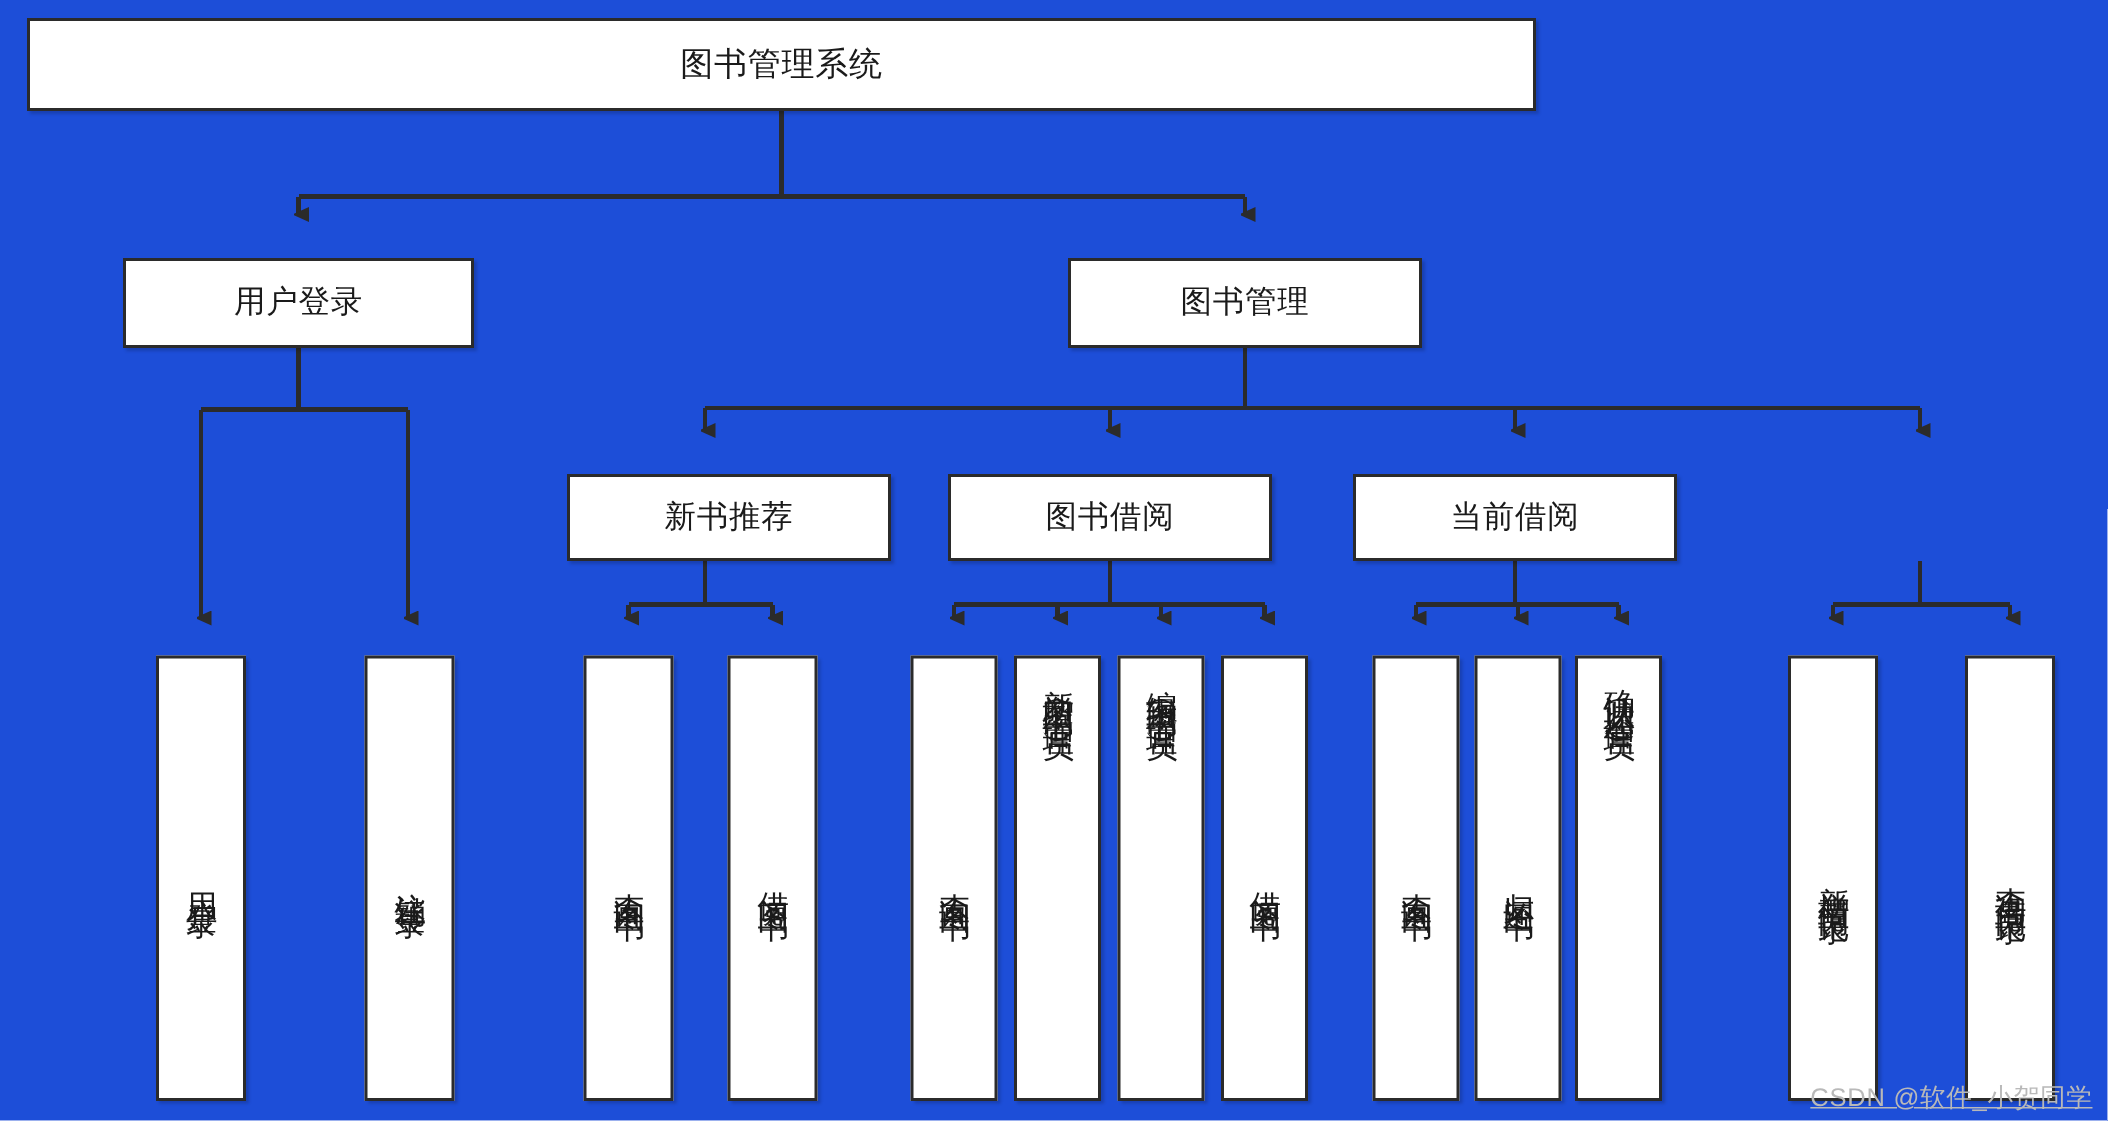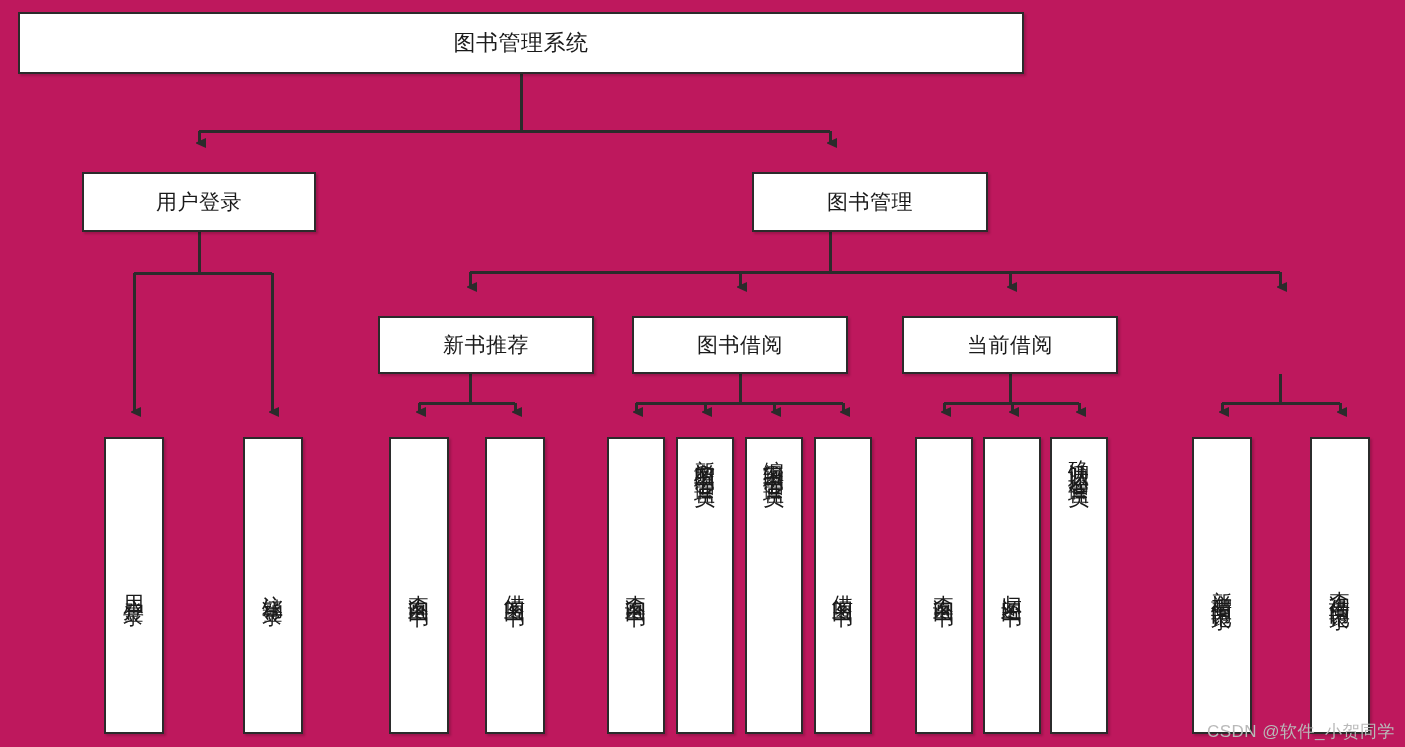--- a/index.html
+++ b/index.html
@@ -8,21 +8,21 @@
     padding: 0;
     background: #ffffff;
   }
   body {
     font-family: "Liberation Sans", "DejaVu Sans", sans-serif;
   }
   #canvas {
     position: relative;
     width: 1405px;
     height: 747px;
-    background: #be185d;
+    background: #1d4ed8;
     overflow: hidden;
   }
   #wires {
     position: absolute;
     left: 0;
     top: 0;
     width: 1405px;
     height: 747px;
     pointer-events: none;
   }
@@ -71,20 +71,21 @@
   }
   #watermark {
     position: absolute;
     right: 10px;
     bottom: 4px;
     font-size: 17px;
     color: #b9b9b9;
     letter-spacing: 0.5px;
     white-space: nowrap;
     user-select: none;
+    text-decoration: underline;
   }
 </style>
 </head>
 <body>
 
 <div id="canvas">
 
   <svg id="wires" viewBox="0 0 1405 747" xmlns="http://www.w3.org/2000/svg">
     <defs>
       <marker id="arrow" markerWidth="10" markerHeight="10" refX="5" refY="7" orient="auto" markerUnits="userSpaceOnUse">
@@ -136,21 +137,21 @@
   </svg>
 
   <div class="node h root" style="left:18px; top:12px; width:1006px; height:62px;">
     <span class="label">图书管理系统</span>
   </div>
 
   <div class="node h" style="left:82px; top:172px; width:234px; height:60px;">
     <span class="label">用户登录</span>
   </div>
 
-  <div class="node h" style="left:712px; top:172px; width:236px; height:60px;margin-left:40px;">
+  <div class="node h" style="left:712px; top:172px; width:236px; height:60px;">
     <span class="label">图书管理</span>
   </div>
 
   <div class="node h" style="left:378px; top:316px; width:216px; height:58px;">
     <span class="label">新书推荐</span>
   </div>
 
   <div class="node h" style="left:902px; top:316px; width:216px; height:58px;">
     <span class="label">当前借阅</span>
   </div>

